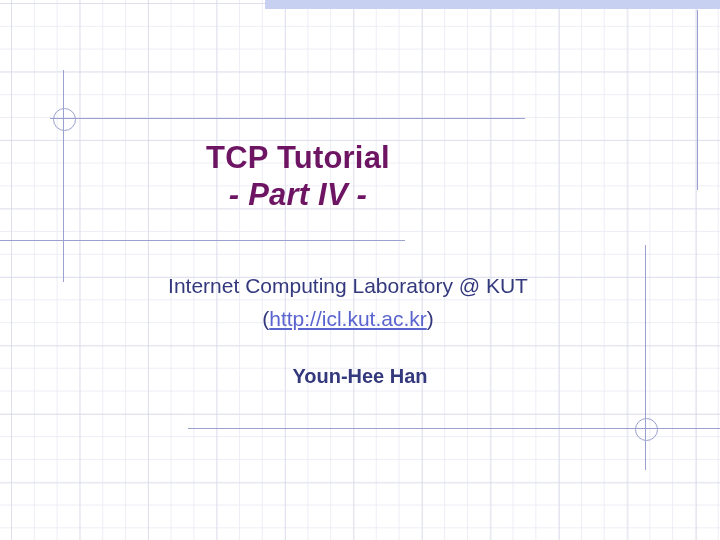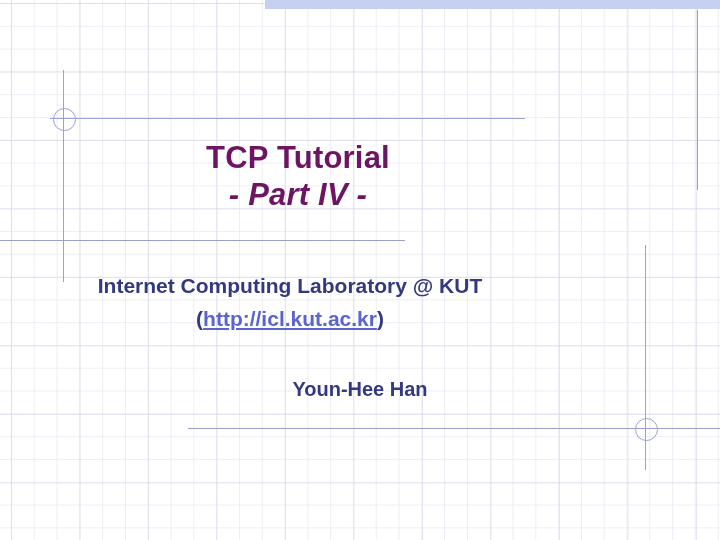--- a/index.html
+++ b/index.html
@@ -77,38 +77,38 @@
     font-weight: bold;
     line-height: 37px;
     letter-spacing: 0.2px;
   }
   .title .line2 { display: block; font-style: italic; }
 
   .subtitle {
     position: absolute;
     left: 0;
     top: 269px;
-    width: 580px;
+    width: 696px;
     text-align: center;
     color: #33397c;
     font-size: 21px;
-    font-weight: bold;
+    font-weight: normal;
     line-height: 33px;
   }
   .subtitle a,
   .subtitle .url {
     color: #5a64cf;
     text-decoration: underline;
     text-align: center;
   }
 
   .author {
     position: absolute;
     left: 0;
-    top: 378px;
+    top: 365px;
     width: 720px;
     text-align: center;
     color: #33397c;
     font-size: 20px;
     font-weight: bold;
   }
 
   
   .license-row {
     position: absolute;

